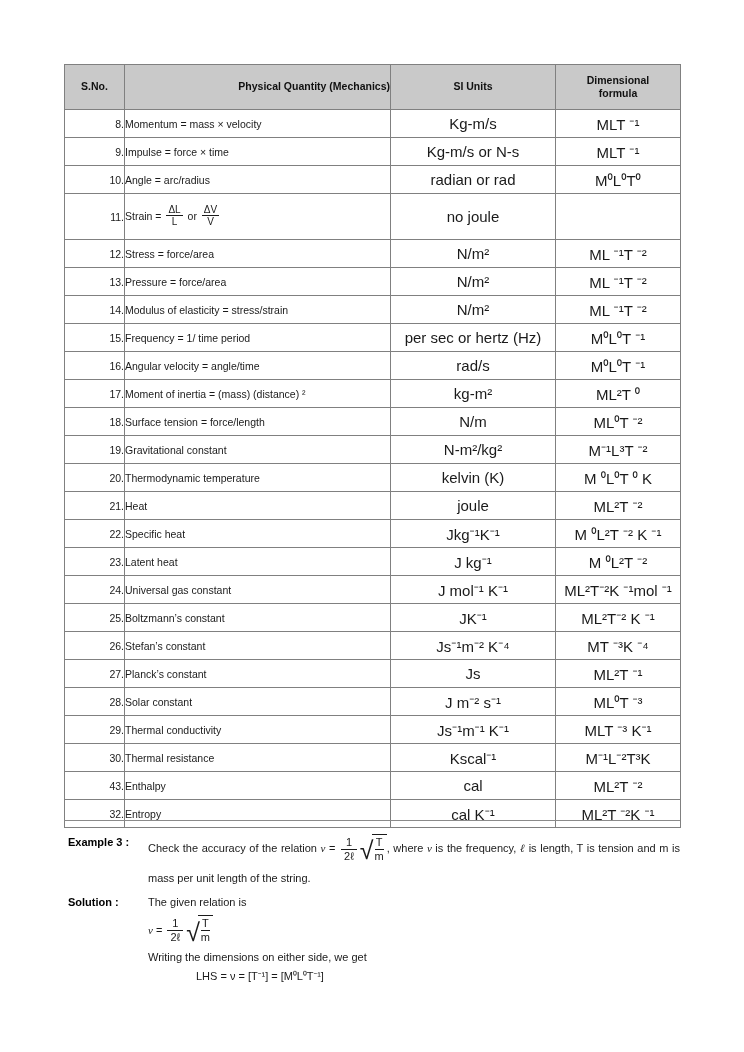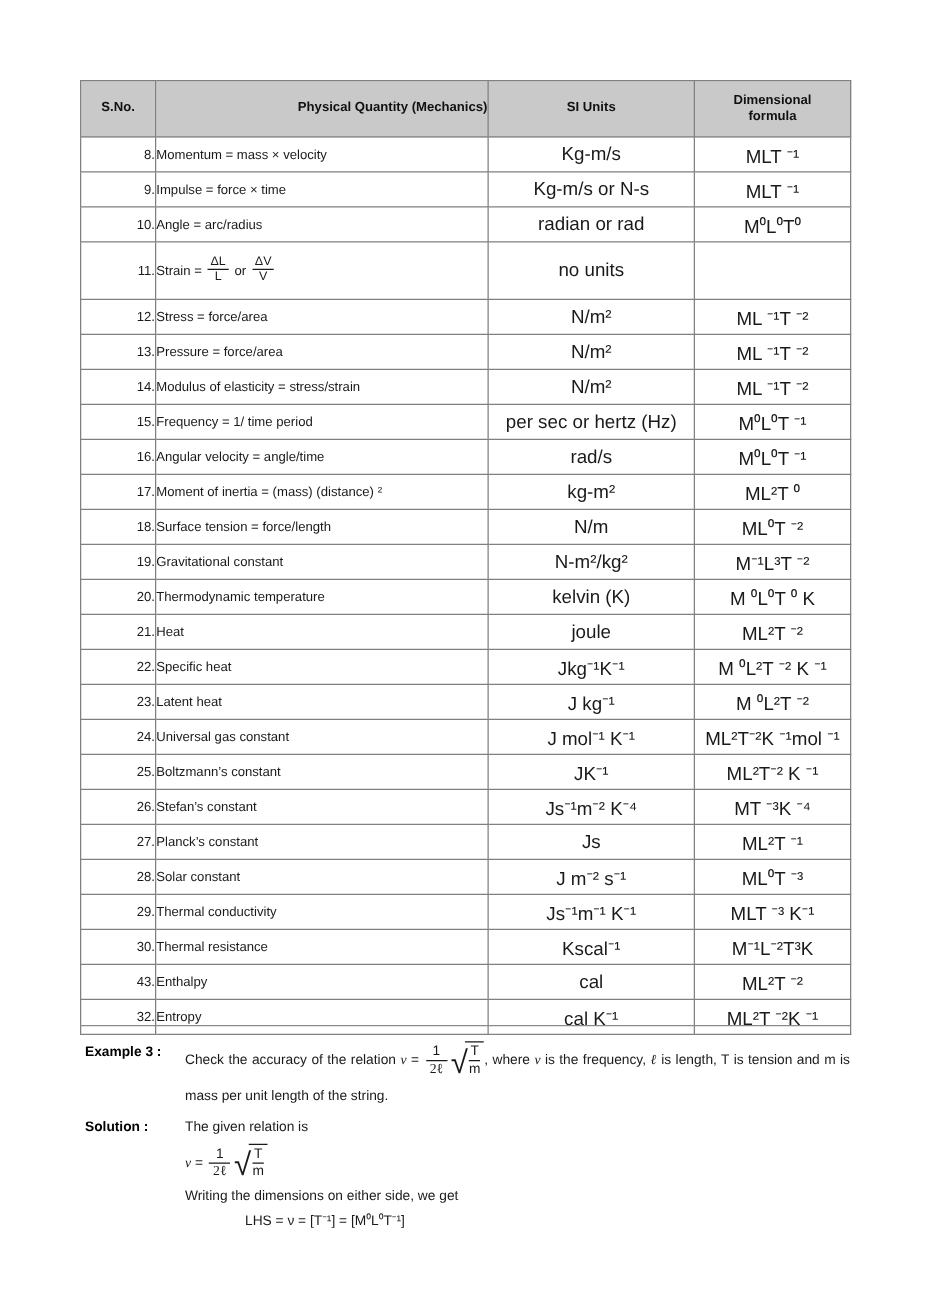--- a/index.html
+++ b/index.html
@@ -122,21 +122,21 @@
   .expr { display: inline-block; vertical-align: middle; white-space: nowrap; }
   .dfrac {
     display: inline-block;
     vertical-align: middle;
     text-align: center;
     font-size: 11px;
     line-height: 1.2;
     margin: 0 2px;
   }
   .dfrac .num { display: block; padding: 0 3px; }
-  .dfrac .den { display: block; border-top: 1px solid #1a1a1a; padding: 0 3px; font-family: Liberation Serif, serif; }
+  .dfrac .den { display: block; border-top: 1px solid #1a1a1a; padding: 0 3px; }
 
   .radical {
     display: inline-block;
     vertical-align: middle;
     position: relative;
     margin-left: 1px;
   }
   .radical .sign {
     display: inline-block;
     vertical-align: middle;
@@ -202,21 +202,21 @@
           </tr>
           <tr>
             <td class="c-sno">10.</td>
             <td class="c-qty">Angle = arc/radius</td>
             <td class="c-si">radian or rad</td>
             <td class="c-dim">M⁰L⁰T⁰</td>
           </tr>
           <tr class="tall">
             <td class="c-sno">11.</td>
             <td class="c-qty"><span>Strain = </span><span class="frac"><span class="num">ΔL</span><span class="den">L</span></span><span> or </span><span class="frac"><span class="num">ΔV</span><span class="den">V</span></span></td>
-            <td class="c-si">no units</td>
+            <td class="c-si">no joule</td>
             <td class="c-dim"></td>
           </tr>
           <tr>
             <td class="c-sno">12.</td>
             <td class="c-qty">Stress = force/area</td>
             <td class="c-si">N/m²</td>
             <td class="c-dim">ML ⁻¹T ⁻²</td>
           </tr>
           <tr>
             <td class="c-sno">13.</td>

